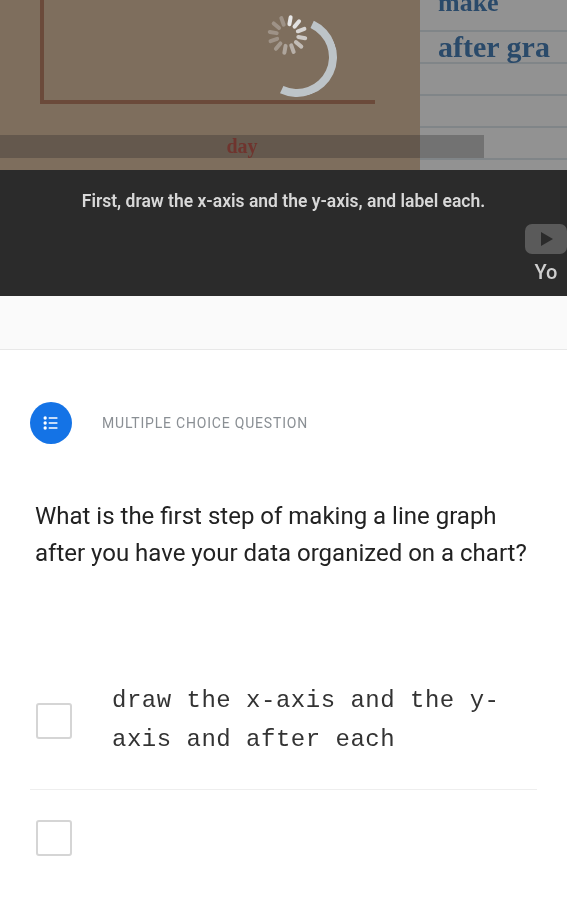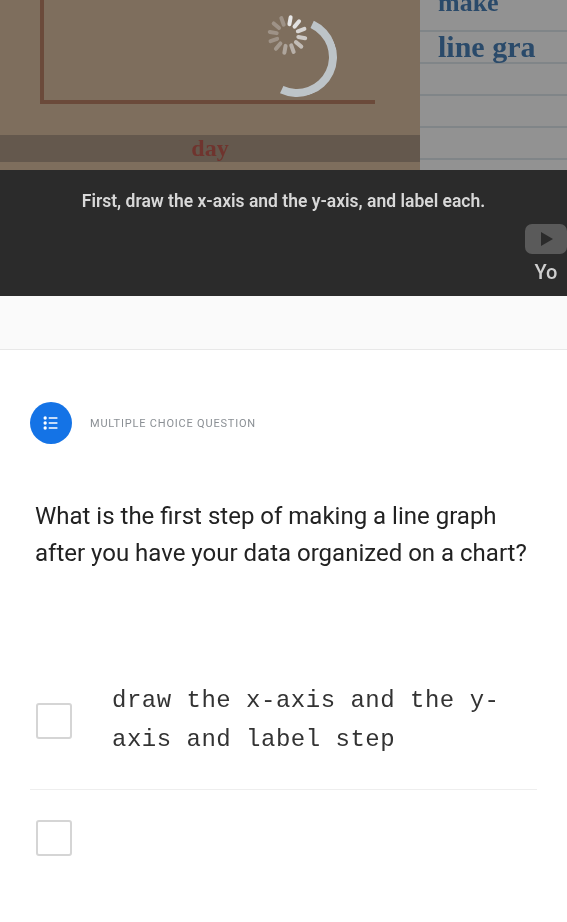--- a/index.html
+++ b/index.html
@@ -52,26 +52,26 @@
   .axis-y {
     position: absolute;
     left: 40px; top: 0;
     width: 4px; height: 104px;
     background: #6b4a3a;
     z-index: 2;
   }
   .axis-label-x {
     position: absolute;
     left: 0; top: 135px;
-    width: 420px;
+    width: 484px;
     text-align: center;
     font-family: Georgia, serif;
     font-weight: bold;
     color: #8f3a32;
-    font-size: 24px;
+    font-size: 20px;
     z-index: 3;
   }
   .axis-label-x::after {
     content:""; position:absolute; inset:0; background:rgba(40,40,40,0.3);
     pointer-events:none;
   }
   .spinner {
     position: absolute;
     left: 257px; top: 17px;
     width: 80px; height: 80px;
@@ -190,23 +190,24 @@
     border-radius: 50%;
     background: #1473e6;
     display: flex;
     align-items: center;
     justify-content: center;
     flex: none;
   }
   .q-icon svg { width: 20px; height: 20px; }
   .q-type {
     color: #8a8f94;
-    font-size: 11px;
+    font-size: 14px;
     letter-spacing: 0.8px;
     font-weight: 400;
+    margin-left: 12px;
   }
   .q-text {
     font-size: 24px;
     line-height: 1.55;
     color: #222;
     margin: 8px 5px;
   }
   
   .options {
     margin-top: 80px;
@@ -238,21 +239,21 @@
 </head>
 <body>
 
 <div class="video-area">
   <div class="chart-bg"></div>
   <div class="axis-y"></div>
   <div class="axis-x"></div>
   <div class="axis-label-x">day</div>
   <div class="chart-paper"></div>
   <div class="paper-text1">make</div>
-  <div class="paper-text2">line gra</div>
+  <div class="paper-text2">after gra</div>
 
   <div class="spinner">
     <div class="spinner-arc"></div>
     <div class="spinner-dots">
       <span style="transform:rotate(0deg);opacity:1"></span>
       <span style="transform:rotate(30deg);opacity:.95"></span>
       <span style="transform:rotate(60deg);opacity:.85"></span>
       <span style="transform:rotate(90deg);opacity:.75"></span>
       <span style="transform:rotate(120deg);opacity:.65"></span>
       <span style="transform:rotate(150deg);opacity:.55"></span>
@@ -288,19 +289,19 @@
         <rect x="9" y="17" width="11" height="2" rx="1" fill="#fff"></rect>
       </svg>
     </div>
     <div class="q-type">MULTIPLE CHOICE QUESTION</div>
   </div>
   <div class="q-text">What is the first step of making a line graph after you have your data organized on a chart?</div>
 
   <div class="options">
     <div class="option">
       <div class="checkbox"></div>
-      <div class="option-text">draw the x-axis and the y-axis and label step</div>
+      <div class="option-text">draw the x-axis and the y-axis and after each</div>
     </div>
     <div class="option">
       <div class="checkbox"></div>
     </div>
   </div>
 </div>
 
 </body></html>

